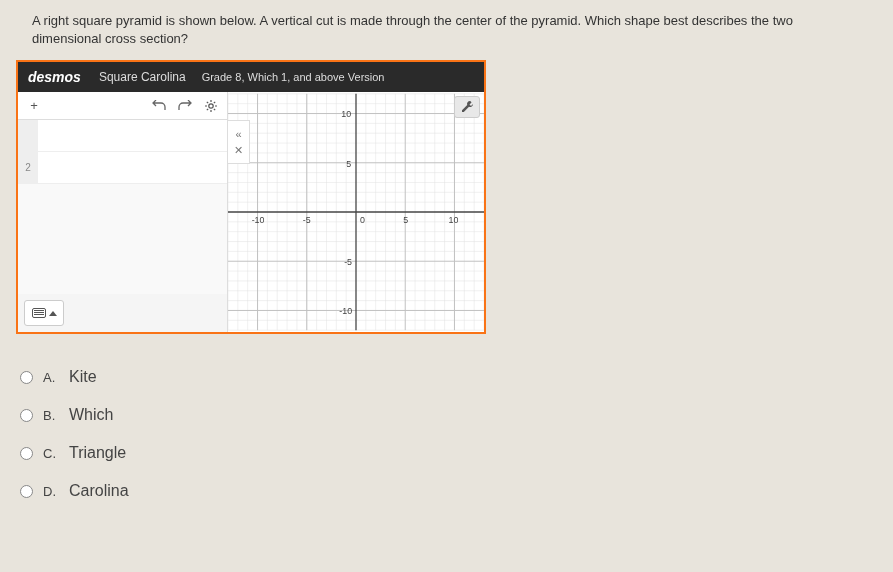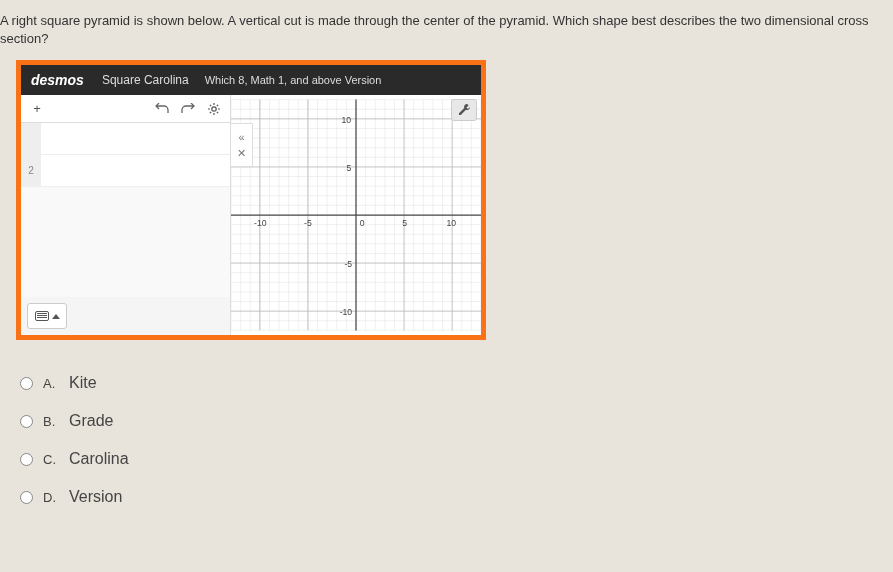--- a/index.html
+++ b/index.html
@@ -4,30 +4,30 @@
   <style>
     * { margin: 0; padding: 0; box-sizing: border-box; }
     body {
       font-family: Arial, sans-serif;
       background: #e8e4dc;
       width: 893px;
       height: 572px;
       overflow: hidden;
     }
     .question-text {
-      padding: 12px 0 8px;
+      padding: 12px 32px 8px;
       font-size: 13px;
       color: #333;
       line-height: 1.4;
     }
     .desmos-container {
       margin: 4px 16px;
       width: 470px;
       background: #c4b5fd;
-      border: 5px solid #f97316;
+      border: 2px solid #f97316;
       position: relative;
     }
     .desmos-header {
       background: #2a2a2a;
       color: #fff;
       display: flex;
       align-items: center;
       height: 30px;
       font-size: 12px;
     }
@@ -190,21 +190,21 @@
   </style>
 </head>
 <body>
 
 <div class="question-text">A right square pyramid is shown below. A vertical cut is made through the center of the pyramid. Which shape best describes the two dimensional cross section?</div>
 
 <div class="desmos-container">
   <div class="desmos-header">
     <span class="desmos-logo">desmos</span>
     <span class="desmos-region">Square Carolina</span>
-    <span class="desmos-version">Which 8, Math 1, and above Version</span>
+    <span class="desmos-version">Grade 8, Which 1, and above Version</span>
   </div>
   <div class="desmos-body">
     <div class="expr-panel">
       <div class="expr-toolbar">
         <div class="toolbar-btn">+</div>
         <div class="toolbar-spacer"></div>
         <div class="toolbar-btn">
           <svg width="14" height="12" viewBox="0 0 14 12">
               <path d="M4 6 L1 3 L4 0 M1 3 H9 A4 4 0 0 1 13 7 V10" fill="none" stroke="#666" stroke-width="1.3"></path>
             </svg>
@@ -322,25 +322,25 @@
 
 <div class="answers">
   <div class="answer-row">
     <span class="radio"></span>
     <span class="opt-letter">A.</span>
     <span class="opt-text">Kite</span>
   </div>
   <div class="answer-row">
     <span class="radio"></span>
     <span class="opt-letter">B.</span>
-    <span class="opt-text">Grade</span>
+    <span class="opt-text">Which</span>
   </div>
   <div class="answer-row">
     <span class="radio"></span>
     <span class="opt-letter">C.</span>
-    <span class="opt-text">Carolina</span>
+    <span class="opt-text">Triangle</span>
   </div>
   <div class="answer-row">
     <span class="radio"></span>
     <span class="opt-letter">D.</span>
-    <span class="opt-text">Version</span>
+    <span class="opt-text">Carolina</span>
   </div>
 </div>
 
 </body></html>

